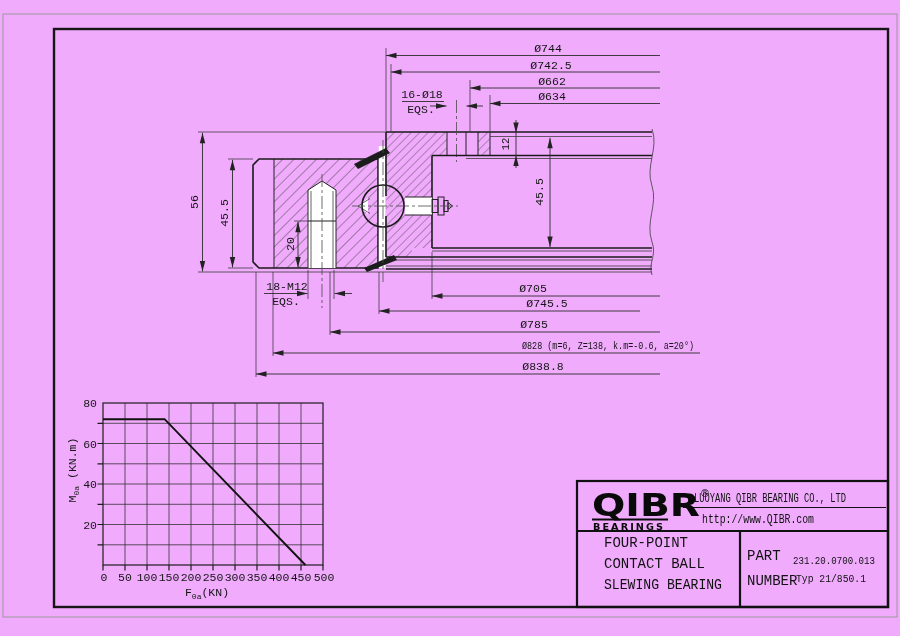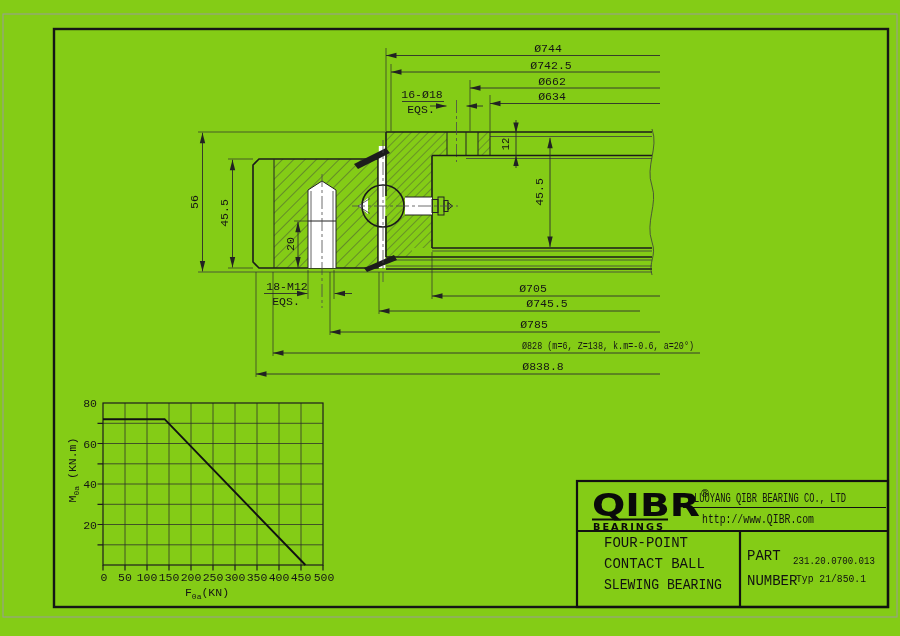--- a/index.html
+++ b/index.html
@@ -1,16 +1,16 @@
 <!DOCTYPE html>
 <html><head>
 <meta charset="utf-8">
 <style>
   html,body{margin:0;padding:0;background:#fff;}
-  #stage{position:relative;width:900px;height:636px;background:#84cc16;overflow:hidden;
+  #stage{position:relative;width:900px;height:636px;background:#f0abfc;overflow:hidden;
          font-family:"Liberation Mono",monospace;}
   svg{position:absolute;left:0;top:0;}
   .ln {stroke:#222;stroke-width:1;fill:none;}
   .lnB{stroke:#1b1b1b;stroke-width:1.6;fill:none;}
   .lnT{stroke:#3c3c3c;stroke-width:0.8;fill:none;}
   .dim{stroke:#2c2c2c;stroke-width:0.9;fill:none;}
   .ext{stroke:#2c2c2c;stroke-width:0.7;fill:none;}
   .cl {stroke:#4a4a4a;stroke-width:0.8;fill:none;stroke-dasharray:13 3 3 3;}
   .txt{font-family:"Liberation Mono",monospace;font-size:11.5px;fill:#151515;}
   .txs{font-family:"Liberation Mono",monospace;font-size:10.5px;fill:#151515;}

